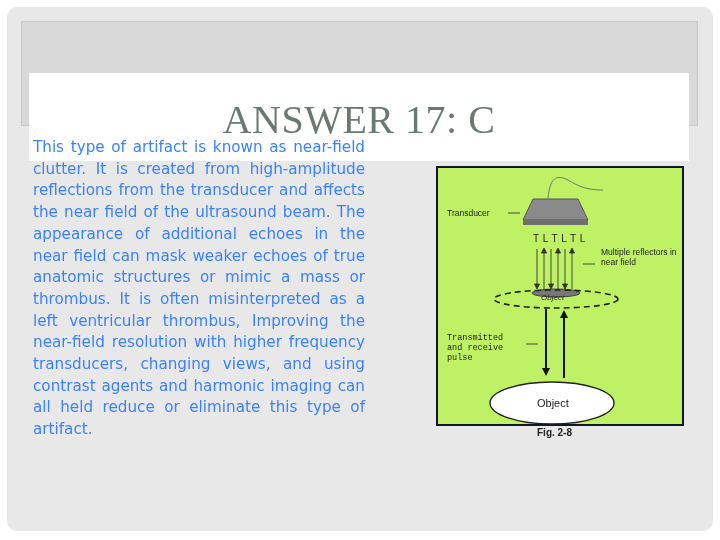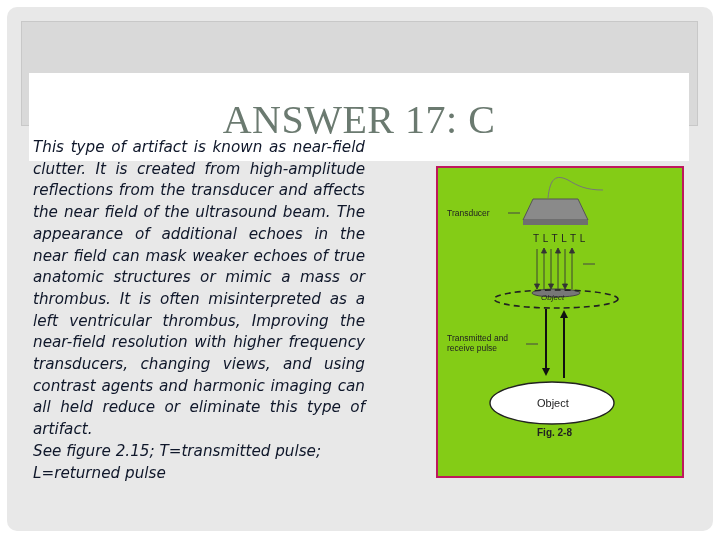--- a/index.html
+++ b/index.html
@@ -22,48 +22,46 @@
     display: flex; align-items: center; justify-content: center; margin-top: 44px;
   }
   .title-text {
     font-family: "Liberation Serif", "DejaVu Serif", serif;
     font-size: 40px; color: #6b7a70; letter-spacing: 0.5px;
     margin-top: 4px;
   }
   .body-text {
     position: absolute; left: 33px; top: 137px; width: 332px;
     font-family: "DejaVu Sans", sans-serif;
-    font-size: 15.2px; line-height: 21.7px; color: #0f172a;
+    font-size: 15.2px; line-height: 21.7px; color: #3b82f6;
     text-align: justify;
-    font-style: italic;
   }
   .body-text p { margin: 0; }
   .figure {
-    position: absolute; left: 436px; top: 166px; width: 248px; height: 312px;
-    background: #84cc16; border: 2px solid #be185d; box-sizing: border-box;
+    position: absolute; left: 436px; top: 166px; width: 248px; height: 260px;
+    background: #bef264; border: 2px solid #0f172a; box-sizing: border-box;
   }
   .figure svg { position: absolute; left: 0; top: 0; }
   .fig-label {
     position: absolute; font-family: "Liberation Sans", sans-serif;
     color: #222; font-size: 8.5px; line-height: 10px;
   }
 </style>
 </head>
 <body>
 
 <div class="slide-panel"></div>
 
 <div class="title-frame"></div>
 <div class="title-box">
   <div class="title-text">ANSWER 17: C</div>
 </div>
 
 <div class="body-text">
   <p>This type of artifact is known as near-field clutter.  It is created from high-amplitude reflections from the transducer and affects the near field of the ultrasound beam.  The appearance of additional echoes in the near field can mask weaker echoes of true anatomic structures or mimic a mass or thrombus.  It is often misinterpreted as a left ventricular thrombus,  Improving the near-field resolution with higher frequency transducers, changing views, and using contrast agents and harmonic imaging can all held reduce or eliminate this type of artifact.</p>
-  <p style="text-align:left;">See figure 2.15; T=transmitted pulse; L=returned pulse</p>
 </div>
 
 <div class="figure">
   <svg width="244" height="276" viewBox="0 0 244 276">
 
     <path d="M110 30 C 112 10, 118 6, 130 12 C 140 18, 148 22, 165 22" fill="none" stroke="#777" stroke-width="1"></path>
 
     <g>
       <polygon points="95,31 140,31 150,52 85,52" fill="#8a8a8a" stroke="#555" stroke-width="1"></polygon>
       <rect x="85" y="52" width="65" height="5" fill="#6f6f6f"></rect>
@@ -99,17 +97,18 @@
       <polygon points="122,150 130,150 126,142" fill="#111"></polygon>
     </g>
 
     <line x1="88" y1="176" x2="100" y2="176" stroke="#444" stroke-width="1"></line>
 
     <ellipse cx="114" cy="235" rx="62" ry="21" fill="#fff" stroke="#222" stroke-width="1.4"></ellipse>
   </svg>
 
   <div class="fig-label" style="left:9px; top:40px;">Transducer</div>
   <div class="fig-label" style="left:95px; top:66px; font-size:10px; letter-spacing:0.5px;">T L T L T L</div>
+  <div class="fig-label" style="left:163px; top:79px; width:80px;">Multiple reflectors in near field</div>
   <div class="fig-label" style="left:103px; top:125px; font-style:italic; font-size:8px;">Object</div>
-  <div class="fig-label" style="left:9px; top:165px; width:70px;">Transmitted and receive pulse</div>
+  <div class="fig-label" style="left:9px; top:165px; width:70px;font-family:Liberation Mono, monospace;">Transmitted and receive pulse</div>
   <div class="fig-label" style="left:99px; top:229px; font-size:11px; line-height:12px;">Object</div>
   <div class="fig-label" style="left:99px; top:259px; font-size:10px; line-height:11px; font-weight:bold;">Fig. 2-8</div>
 </div>
 
 </body></html>

